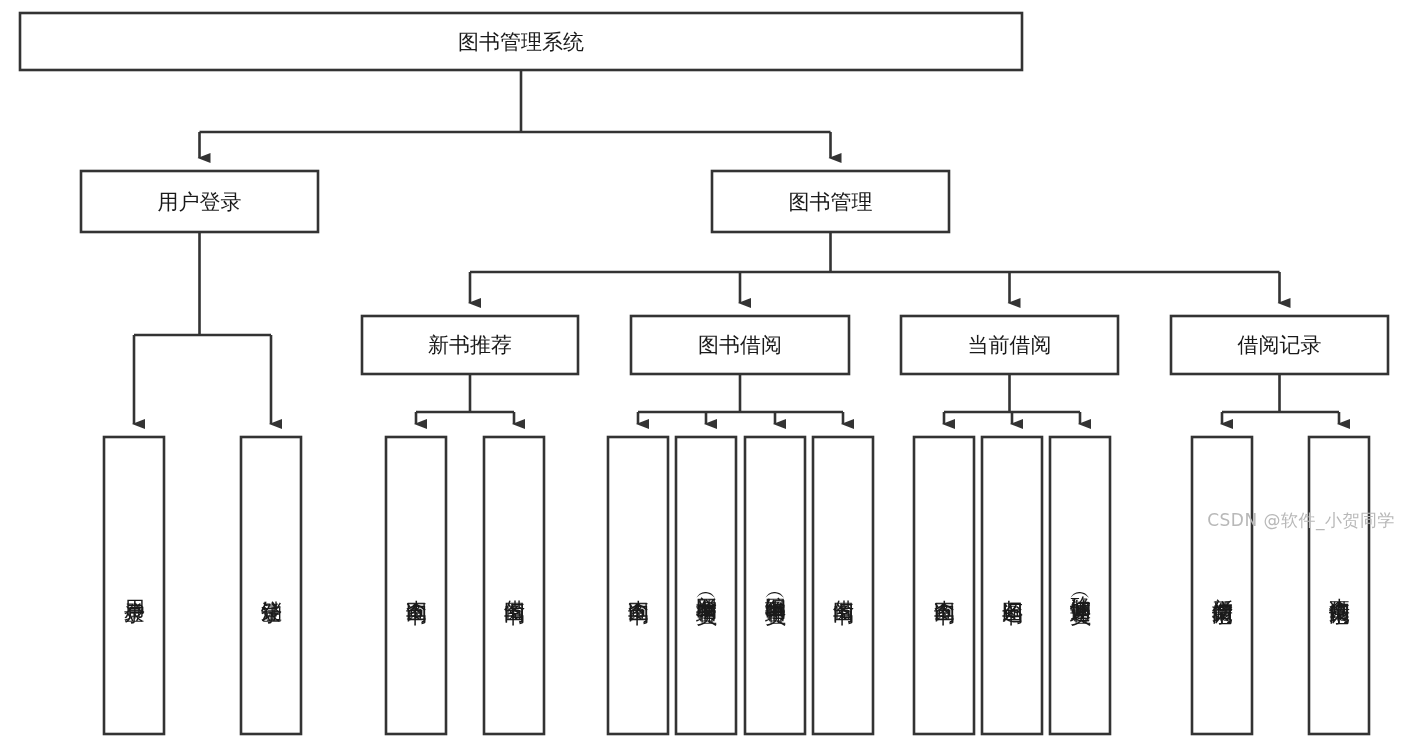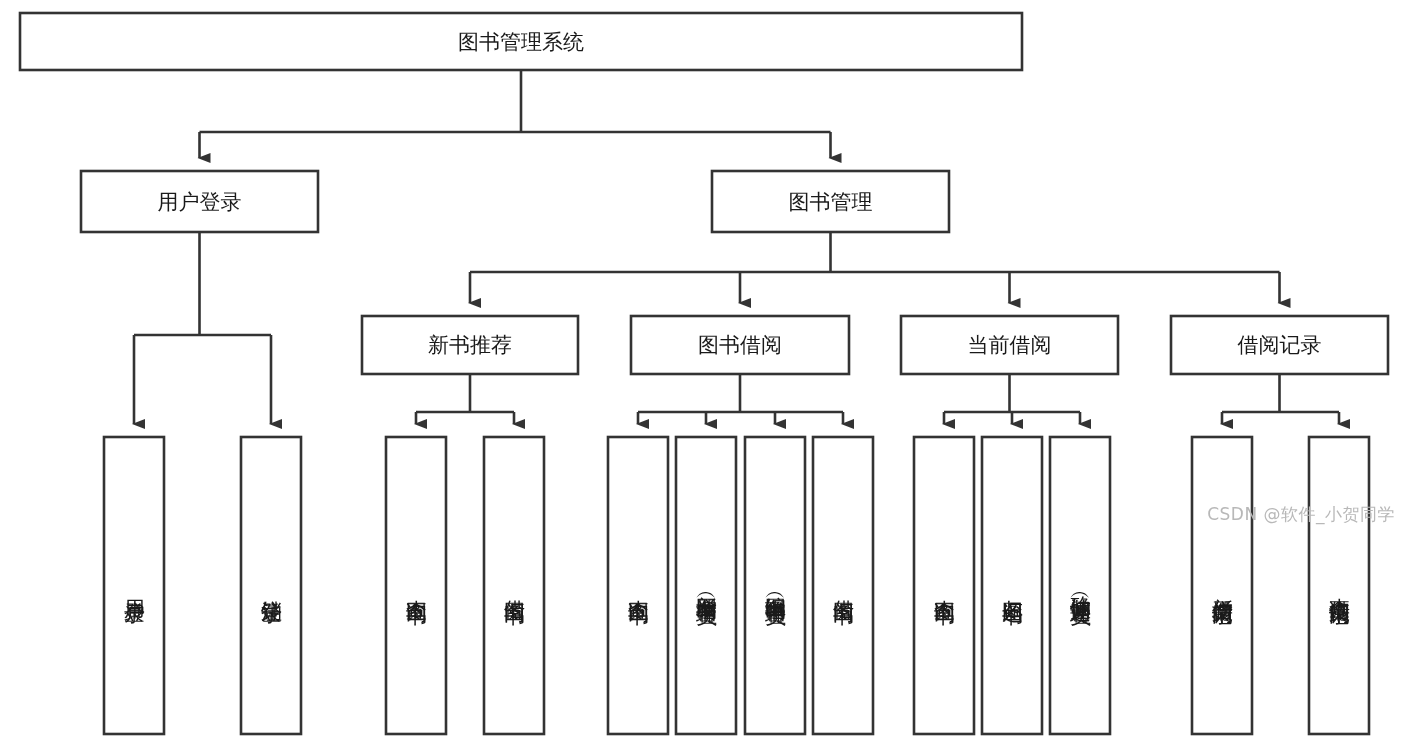--- a/index.html
+++ b/index.html
@@ -61,21 +61,21 @@
     display: flex;
     align-items: center;
     justify-content: center;
     text-align: center;
     white-space: nowrap;
     pointer-events: none;
   }
   .watermark {
     position: absolute;
     right: 10px;
-    bottom: 12px;
+    bottom: 6px;
     font-family: "DejaVu Sans", "Liberation Sans", sans-serif;
     font-size: 17px;
     color: #b8b8b8;
     white-space: nowrap;
     letter-spacing: 0.5px;
   }
 </style>
 </head>
 <body>
 

